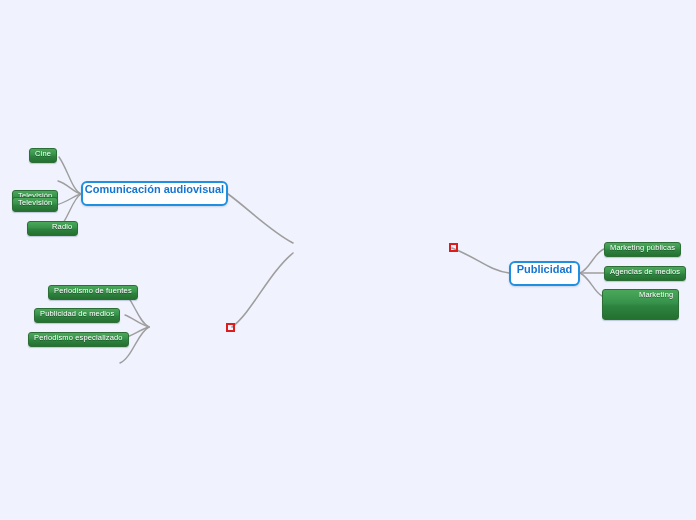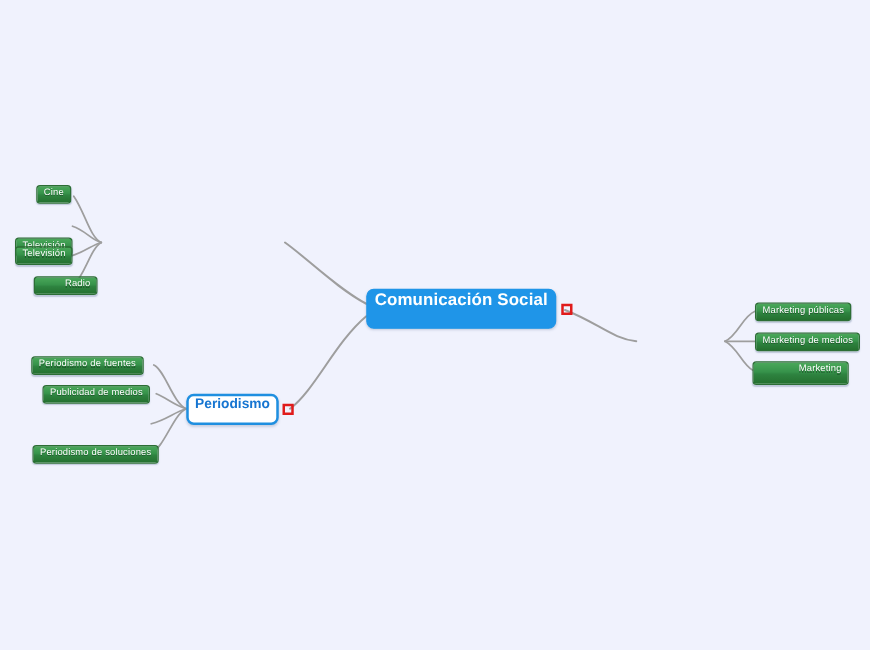--- a/index.html
+++ b/index.html
@@ -109,58 +109,58 @@
       <path d="M149,327 C139,324 133,318 125,315"></path>
       <path d="M149,327 C139,330 133,336 121,339"></path>
       <path d="M149,327 C138,332 132,358 120,363"></path>
 
       <path d="M580,273 C590,269 594,253 604,249"></path>
       <path d="M580,273 C591,273 596,273 604,273"></path>
       <path d="M580,273 C590,278 594,292 602,296"></path>
     </g>
   </svg>
 
-  <div class="node node-root" style="left:293px; top:231px; width:152px; height:32px;">
-    <span>Comunicación Social</span>
-  </div>
   <div class="marker-red" style="left:449px; top:243px;"></div>
 
+  <div class="node node-branch" style="left:81px; top:181px; width:147px; height:25px;">
+    <span>Comunicación audiovisual</span>
+  </div>
 
   <div class="node node-leaf" style="left:29px; top:148px; height:15px;">
     <span>Cine</span>
   </div>
   <div class="node node-leaf" style="left:12px; top:190px; height:15px;">
     <span>Televisión</span>
   </div>
   <div class="node node-leaf" style="left:12px; top:197px; height:15px;">
     <span>Televisión</span>
   </div>
   <div class="node node-leaf" style="left:27px; top:221px; height:15px;padding-left:24px;">
     <span>Radio</span>
   </div>
 
-  <div class="node node-branch" style="left:149px; top:315px; width:74px; height:25px;">
-    <span>Periodismo</span>
-  </div>
   <div class="marker-red" style="left:226px; top:323px;"></div>
 
-  <div class="node node-leaf" style="left:25px; top:285px; height:15px;">
+  <div class="node node-leaf" style="left:48px; top:285px; height:15px;">
     <span>Periodismo de fuentes</span>
   </div>
   <div class="node node-leaf" style="left:34px; top:308px; height:15px;">
     <span>Publicidad de medios</span>
   </div>
-  <div class="node node-leaf" style="left:26px; top:356px; height:15px;">
-    <span>Periodismo de soluciones</span>
+  <div class="node node-leaf" style="left:28px; top:332px; height:15px;">
+    <span>Periodismo especializado</span>
   </div>
 
+  <div class="node node-branch" style="left:509px; top:261px; width:71px; height:25px;">
+    <span>Publicidad</span>
+  </div>
 
   <div class="node node-leaf" style="left:604px; top:242px; height:15px;">
     <span>Marketing públicas</span>
   </div>
   <div class="node node-leaf" style="left:604px; top:266px; height:15px;">
-    <span>Marketing de medios</span>
+    <span>Agencias de medios</span>
   </div>
-  <div class="node node-leaf" style="left:602px; top:289px; height:19px;padding-left:36px;">
+  <div class="node node-leaf" style="left:602px; top:289px; height:31px;padding-left:36px;">
     <span>Marketing</span>
   </div>
 
 </div>
 
 </body></html>

